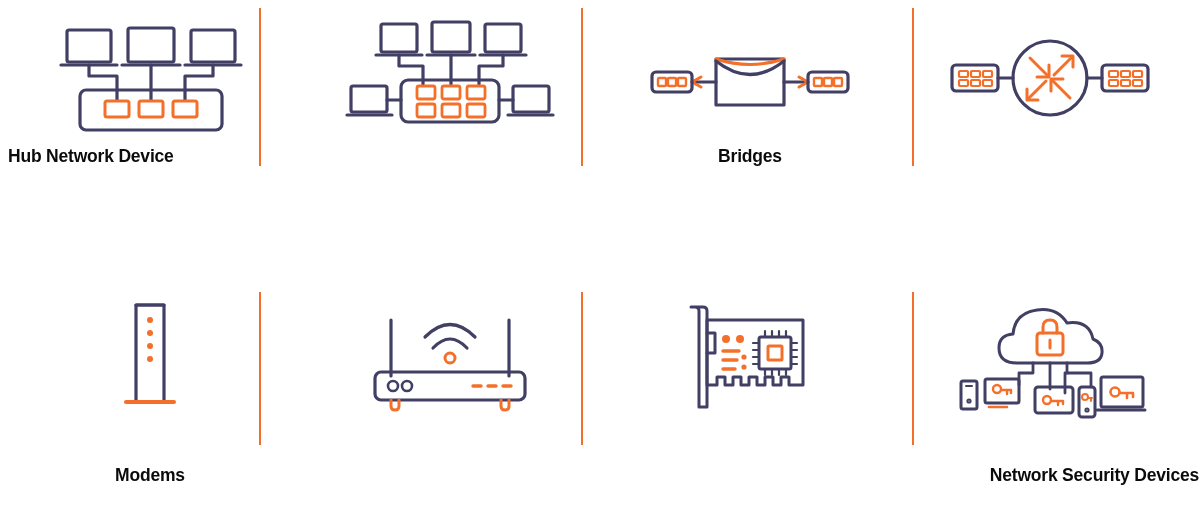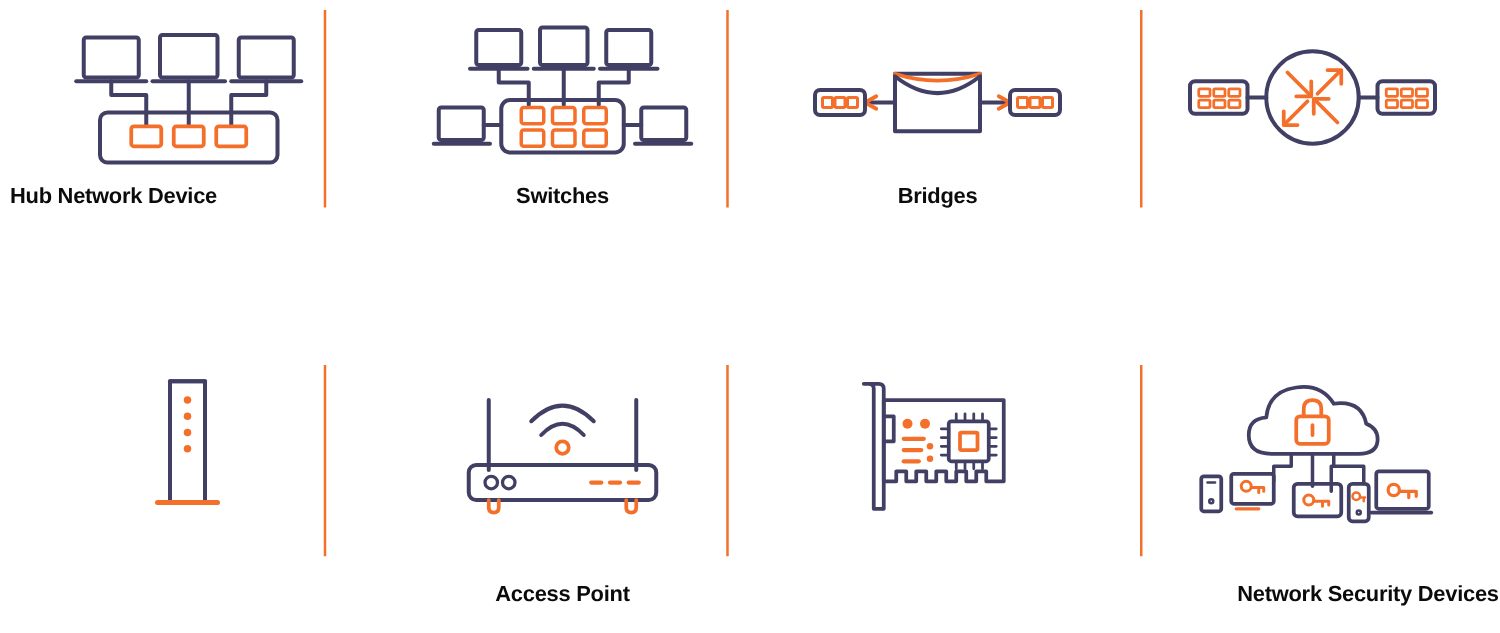--- a/index.html
+++ b/index.html
@@ -157,21 +157,20 @@
               <rect x="72" y="70" width="18" height="13" rx="2"></rect>
               <rect x="97" y="70" width="18" height="13" rx="2"></rect>
               <rect x="122" y="70" width="18" height="13" rx="2"></rect>
               <rect x="72" y="88" width="18" height="13" rx="2"></rect>
               <rect x="97" y="88" width="18" height="13" rx="2"></rect>
               <rect x="122" y="88" width="18" height="13" rx="2"></rect>
             </g>
           </g>
         </svg>
       </div>
-      <div class="label">Switches</div>
     </div>
 
     <div class="cell cell-br">
       <div class="icon-wrap">
         <svg width="200" height="90" viewBox="0 0 200 90">
           <g fill="none" stroke-width="3.2" stroke-linecap="round" stroke-linejoin="round">
 
             <path class="nv" d="M66 26 H134 V72 H66 Z"></path>
 
             <path class="or" stroke-width="3" d="M66 26 Q100 37 134 26"></path>
@@ -272,20 +271,21 @@
 
             <g stroke="none" fill="#f4702a">
               <circle cx="60" cy="25" r="3"></circle>
               <circle cx="60" cy="38" r="3"></circle>
               <circle cx="60" cy="51" r="3"></circle>
               <circle cx="60" cy="64" r="3"></circle>
             </g>
           </g>
         </svg>
       </div>
+      <div class="label">Modems</div>
     </div>
 
     <div class="cell cell-ap">
       <div class="icon-wrap">
         <svg width="190" height="115" viewBox="0 0 190 115">
           <g fill="none" stroke-width="3.2" stroke-linecap="round" stroke-linejoin="round">
 
             <g class="nv">
               <path d="M36 22 V78"></path>
               <path d="M154 22 V78"></path>
@@ -310,21 +310,20 @@
               <path d="M148 88 H156"></path>
             </g>
 
             <g class="or" stroke-width="3">
               <path d="M36 102 V108 Q36 112 40 112 Q44 112 44 108 V102"></path>
               <path d="M146 102 V108 Q146 112 150 112 Q154 112 154 108 V102"></path>
             </g>
           </g>
         </svg>
       </div>
-      <div class="label">Access Point</div>
     </div>
 
     <div class="cell cell-nic">
       <div class="icon-wrap">
         <svg width="130" height="120" viewBox="0 0 130 120">
           <g fill="none" stroke-width="3" stroke-linecap="round" stroke-linejoin="round">
 
             <path class="nv" d="M6 12 H18 Q22 12 22 16 V112 H14 V16 Q14 12 10 12 Z"></path>
             <path class="nv" d="M22 38 H30 V58 H22"></path>
 

